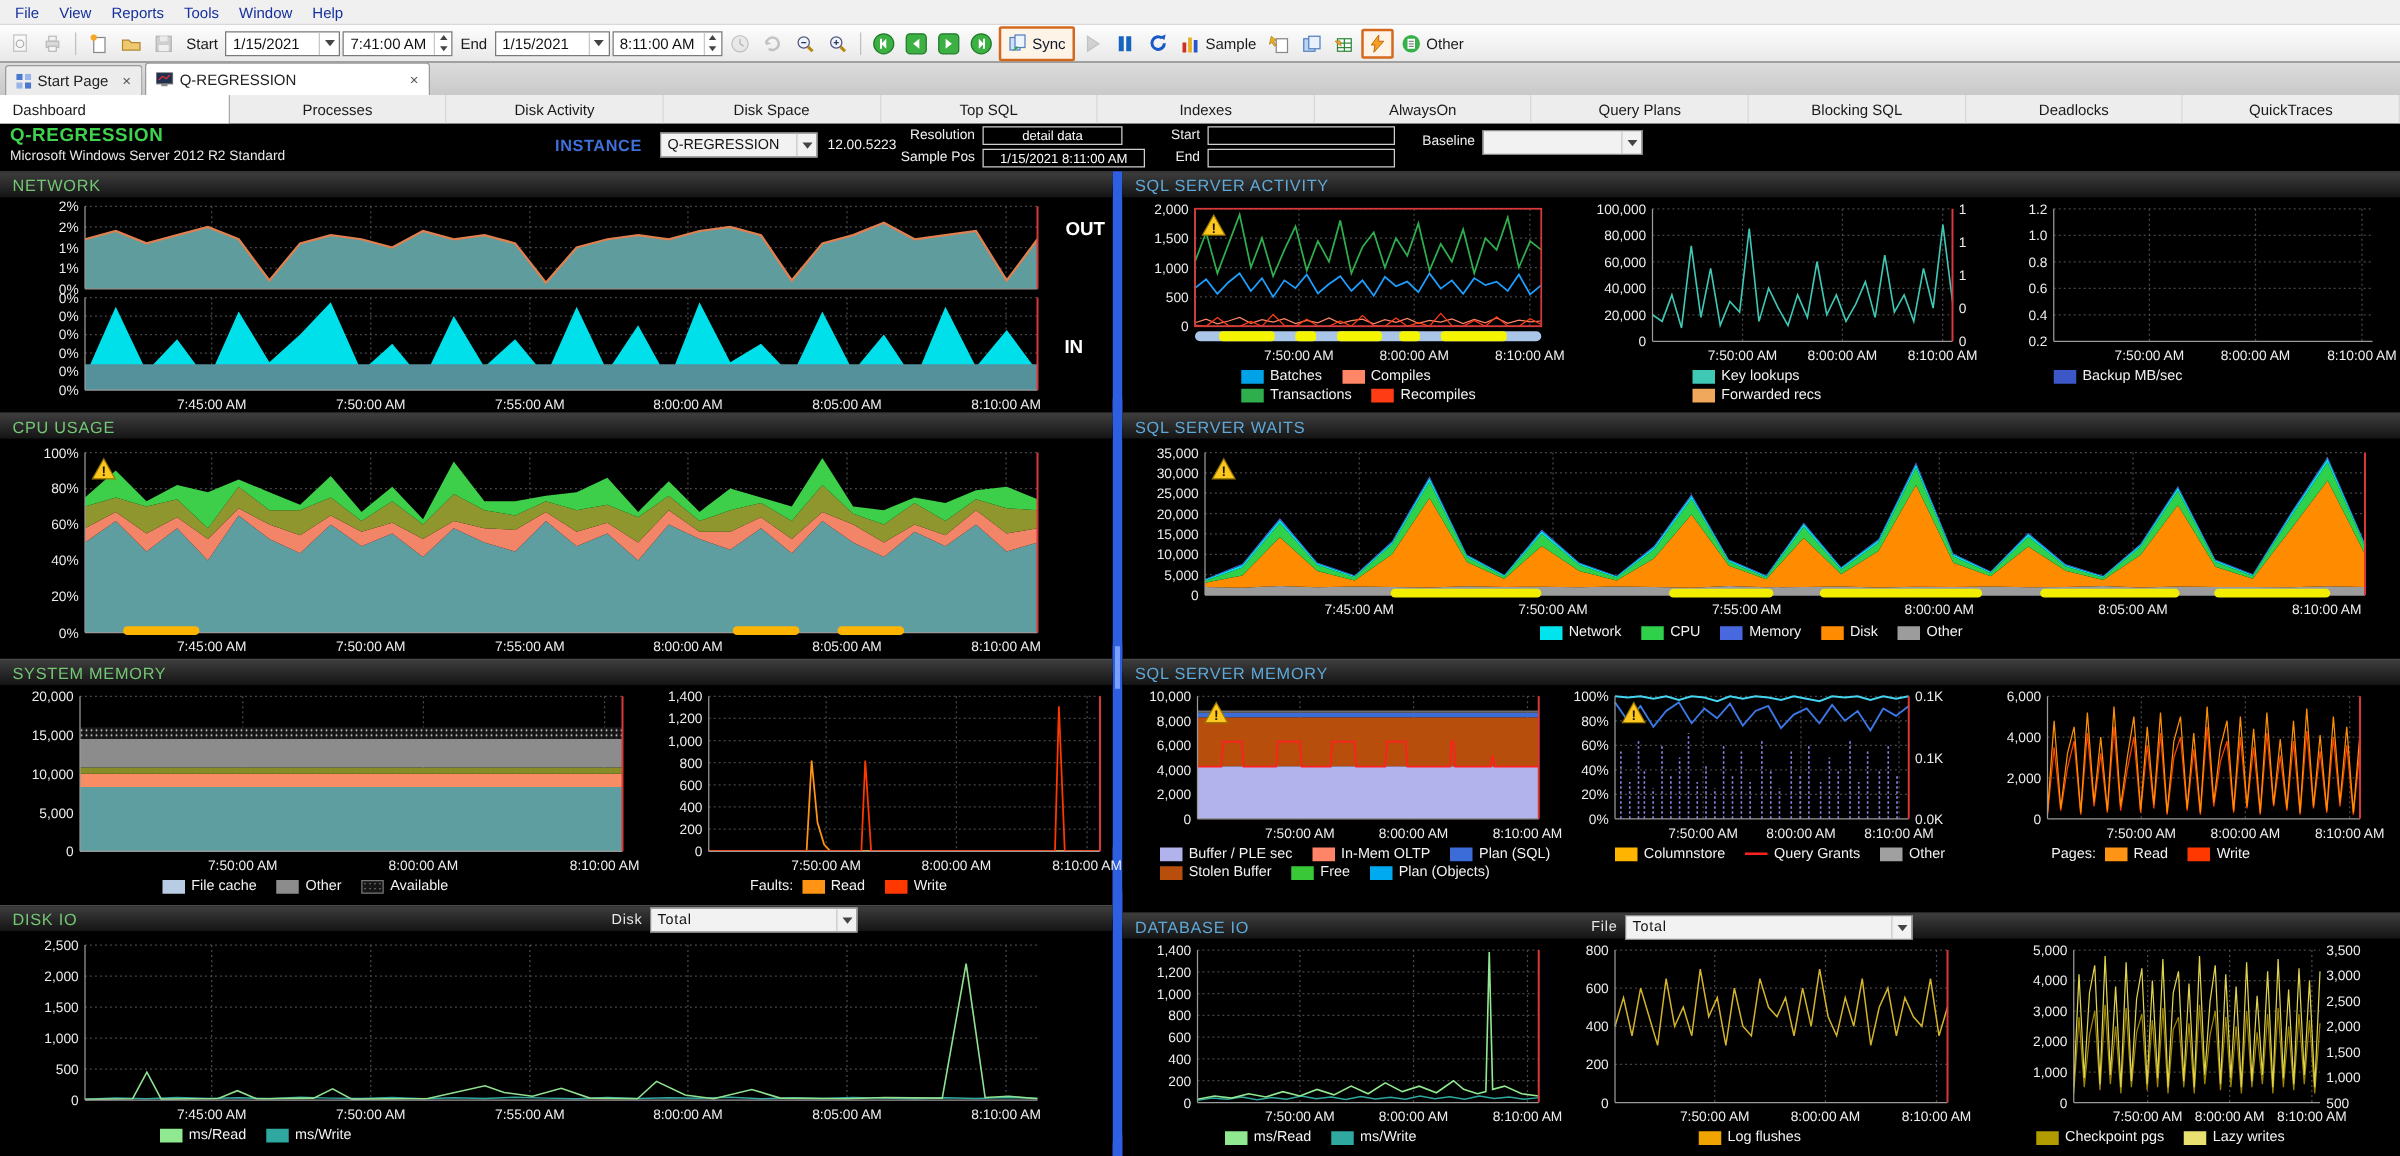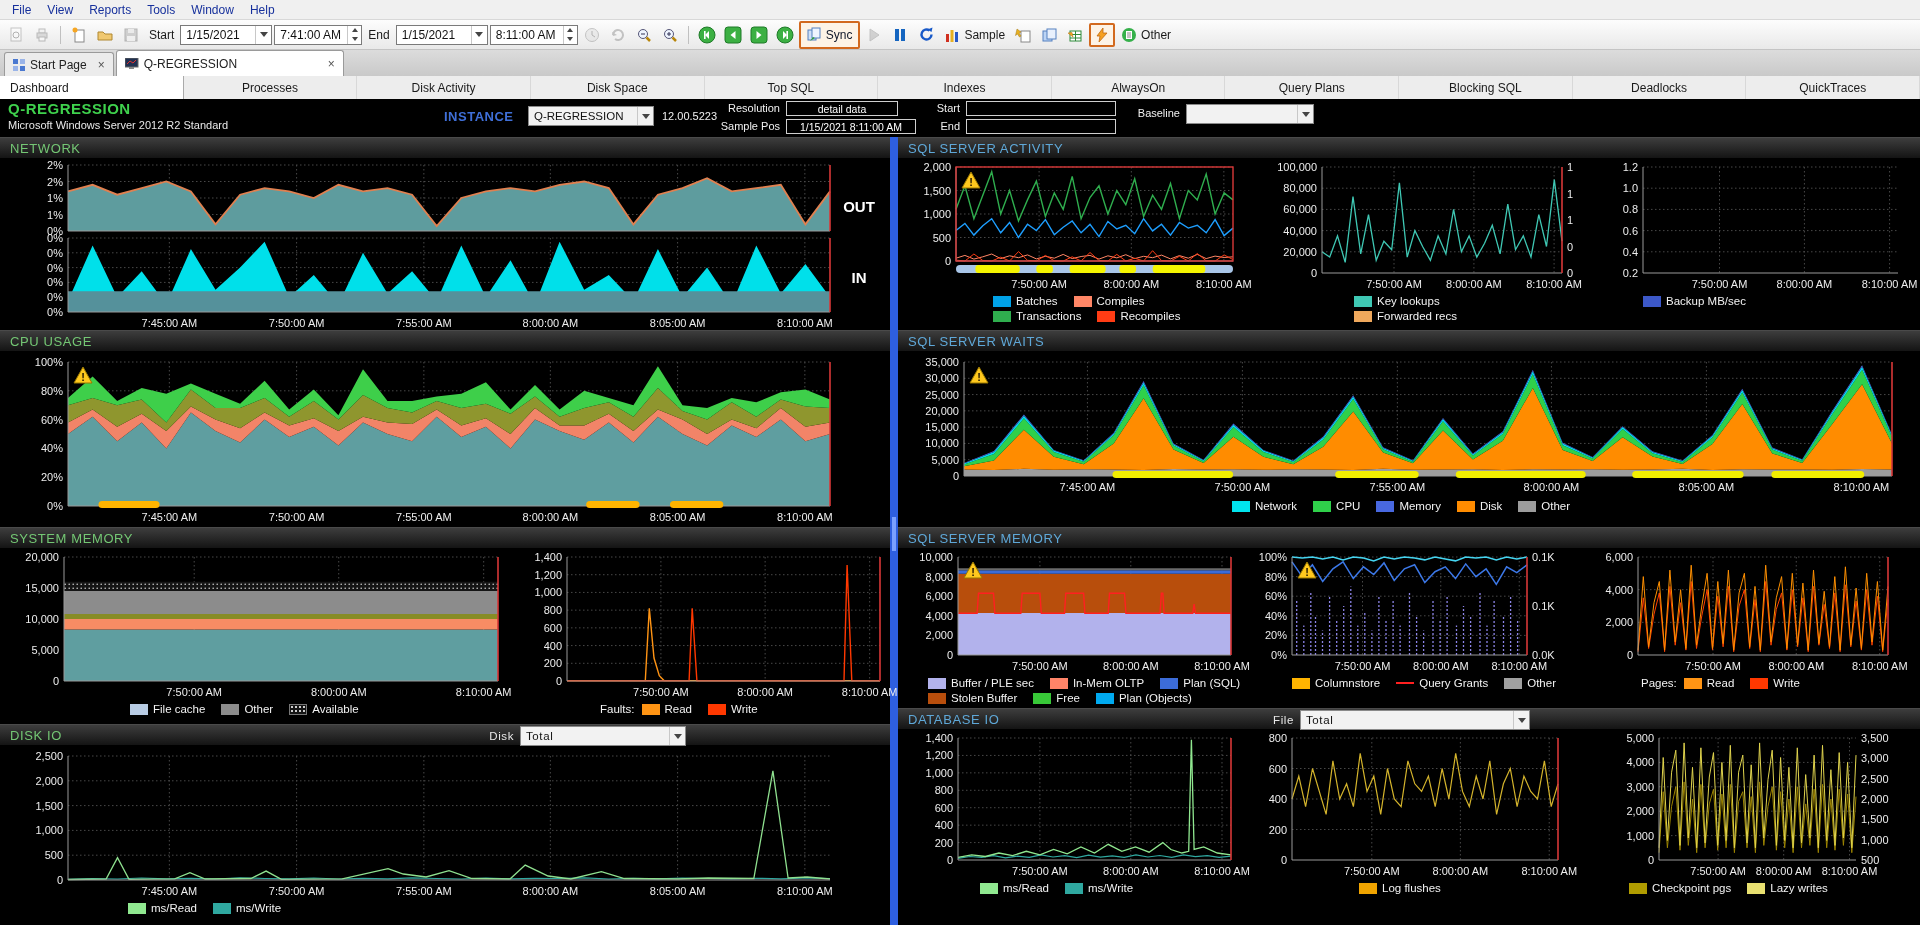--- a/index.html
+++ b/index.html
@@ -355,21 +355,21 @@
             <line x1="550.346" y1="6" x2="550.346" y2="72" stroke="#484848" stroke-dasharray="1.5,2.5"></line>
             <line x1="677.6" y1="6" x2="677.6" y2="72" stroke="#484848" stroke-dasharray="1.5,2.5"></line>
             <line x1="804.8539999999999" y1="6" x2="804.8539999999999" y2="72" stroke="#484848" stroke-dasharray="1.5,2.5"></line>
             <path d="M68.0,72.0L68.0,32.4L92.6,25.8L117.2,35.7L141.7,29.1L166.3,22.5L190.9,32.4L215.5,65.4L240.1,35.7L264.6,29.1L289.2,32.4L313.8,39.0L338.4,25.8L363.0,32.4L387.5,29.1L412.1,35.7L436.7,67.1L461.3,39.0L485.9,32.4L510.5,29.1L535.0,32.4L559.6,25.8L584.2,22.5L608.8,29.1L633.4,65.4L657.9,35.7L682.5,29.1L707.1,19.2L731.7,32.4L756.3,29.1L780.8,25.8L805.4,65.4L830.0,32.4L830.0,72.0Z" fill="#5e9c9e"></path>
             <path d="M68.0,32.4L92.6,25.8L117.2,35.7L141.7,29.1L166.3,22.5L190.9,32.4L215.5,65.4L240.1,35.7L264.6,29.1L289.2,32.4L313.8,39.0L338.4,25.8L363.0,32.4L387.5,29.1L412.1,35.7L436.7,67.1L461.3,39.0L485.9,32.4L510.5,29.1L535.0,32.4L559.6,25.8L584.2,22.5L608.8,29.1L633.4,65.4L657.9,35.7L682.5,29.1L707.1,19.2L731.7,32.4L756.3,29.1L780.8,25.8L805.4,65.4L830.0,32.4" fill="none" stroke="#e08050" stroke-width="1.8"></path>
             <line x1="68" y1="6" x2="68" y2="72" stroke="#9a9a9a"></line>
             <line x1="68" y1="72" x2="830" y2="72" stroke="#9a9a9a"></line>
             <line x1="830" y1="6" x2="830" y2="72" stroke="#d93838" stroke-width="1.6"></line>
           </svg>
         </div>
-      <div class="side-label" style="right:6px;top:39px;">OUT</div>
+      <div class="side-label" style="right:6px;top:16px;text-align:right;">OUT</div>
       <div class="chart" style="left:0;top:76px;width:890px;height:95px;">
           <svg width="890" height="95" style="overflow: visible;">
             <line x1="68" y1="3" x2="830" y2="3" stroke="#484848" stroke-dasharray="1.5,2.5"></line>
             <text x="63" y="7" text-anchor="end" class="tick">0%</text>
             <line x1="68" y1="17.8" x2="830" y2="17.8" stroke="#484848" stroke-dasharray="1.5,2.5"></line>
             <text x="63" y="21.8" text-anchor="end" class="tick">0%</text>
             <line x1="68" y1="32.6" x2="830" y2="32.6" stroke="#484848" stroke-dasharray="1.5,2.5"></line>
             <text x="63" y="36.6" text-anchor="end" class="tick">0%</text>
             <line x1="68" y1="47.4" x2="830" y2="47.4" stroke="#484848" stroke-dasharray="1.5,2.5"></line>
             <text x="63" y="51.4" text-anchor="end" class="tick">0%</text>
@@ -960,21 +960,21 @@
             <span>Read</span>
           </span>
           <span class="lg-item">
             <span class="lg-sw" style="background: rgb(255, 56, 0);"></span>
             <span>Write</span>
           </span>
         </div>
     </div>
   </div>
 
-  <div class="panel" style="left:898px;top:708px;width:1022px;height:189px;">
+  <div class="panel" style="left:898px;top:730px;width:1022px;height:189px;">
     <div class="ptitle blue">
       <span>DATABASE IO</span>
       <div class="tctrl" style="right:390px;">
         <span class="lbl">File</span>
         <div class="sel" style="width:230px;">
             <span class="val">Total</span>
             <span class="drop"></span>
           </div>
       </div>
     </div>

